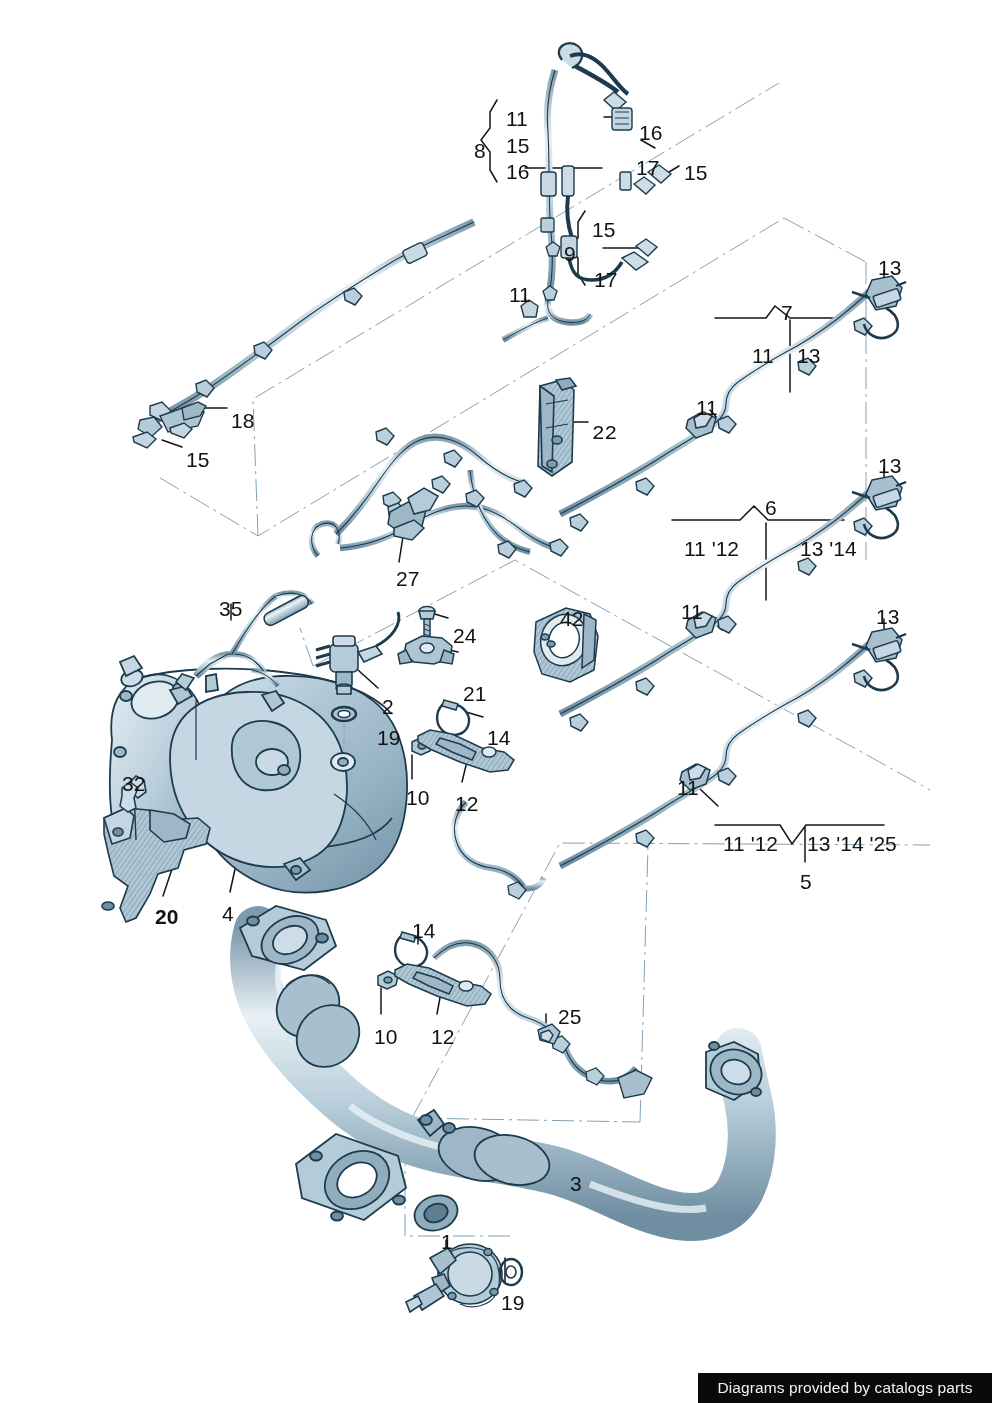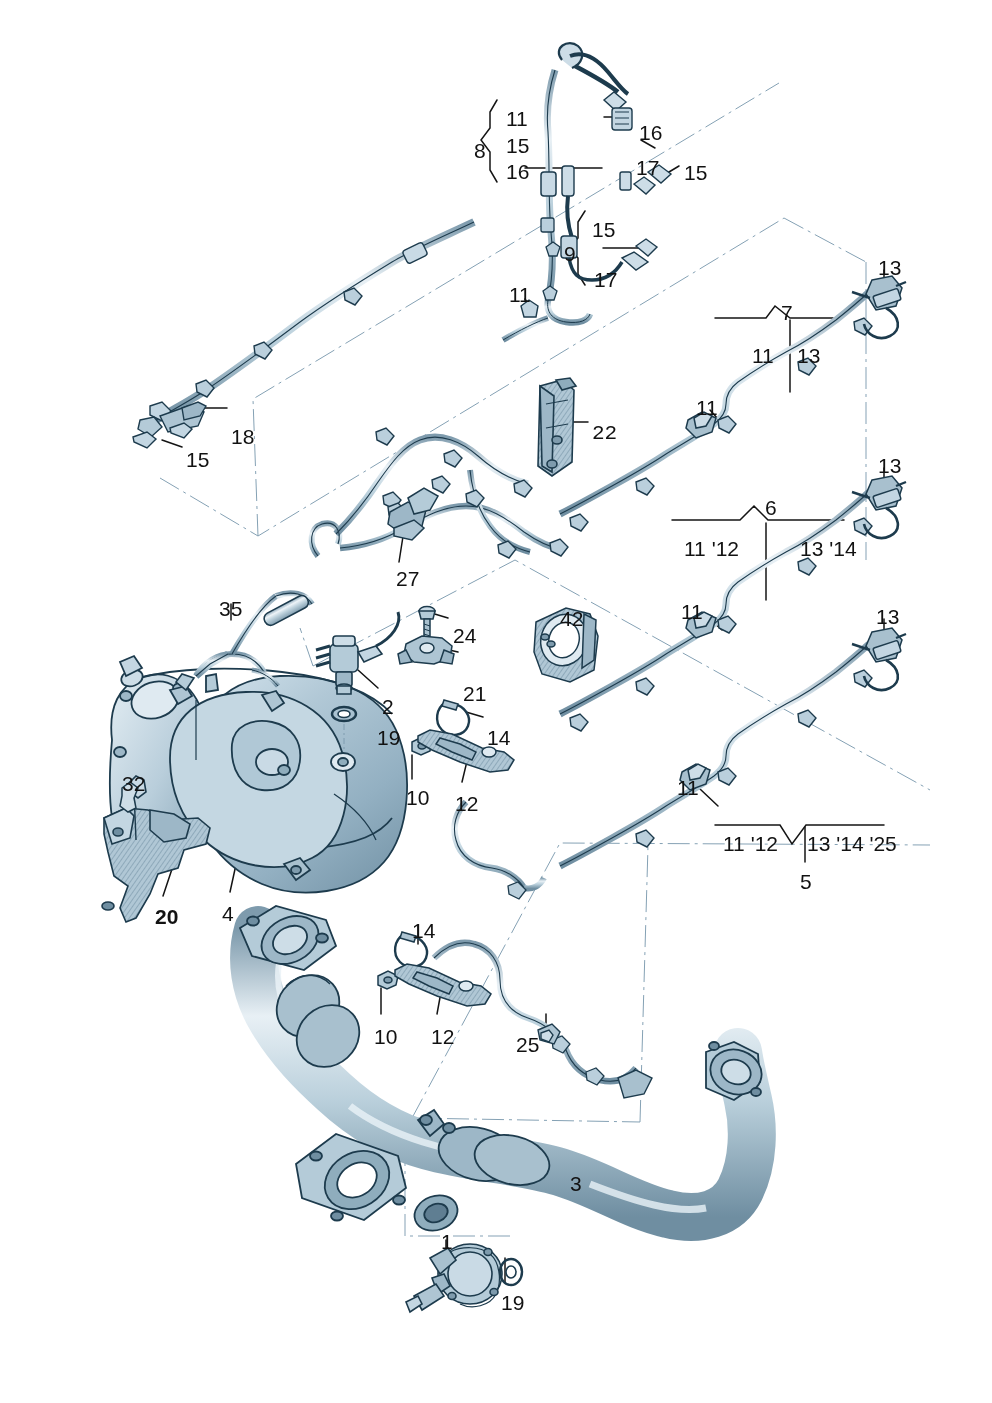--- a/index.html
+++ b/index.html
@@ -511,21 +511,21 @@
 <div class="cal" style="left:506px;top:108px;">11</div>
 <div class="cal" style="left:506px;top:135px;">15</div>
 <div class="cal" style="left:506px;top:161px;">16</div>
 <div class="cal" style="left:639px;top:122px;">16</div>
 <div class="cal" style="left:636px;top:157px;">17</div>
 <div class="cal" style="left:684px;top:162px;">15</div>
 <div class="cal" style="left:564px;top:243px;">9</div>
 <div class="cal" style="left:592px;top:219px;">15</div>
 <div class="cal" style="left:594px;top:269px;">17</div>
 <div class="cal" style="left:509px;top:284px;">11</div>
-<div class="cal" style="left:231px;top:426px;">18</div>
+<div class="cal" style="left:231px;top:410px;">18</div>
 <div class="cal" style="left:186px;top:449px;">15</div>
 <div class="cal" style="left:592px;top:423px;font-family:Liberation Mono, monospace;">22</div>
 <div class="cal" style="left:396px;top:568px;">27</div>
 <div class="cal" style="left:878px;top:257px;">13</div>
 <div class="cal" style="left:781px;top:302px;">7</div>
 <div class="cal" style="left:752px;top:345px;">11</div>
 <div class="cal" style="left:797px;top:345px;">13</div>
 <div class="cal" style="left:696px;top:397px;">11</div>
 <div class="cal" style="left:878px;top:455px;">13</div>
 <div class="cal" style="left:765px;top:497px;">6</div>
@@ -545,19 +545,20 @@
 <div class="cal" style="left:560px;top:608px;">42</div>
 <div class="cal" style="left:487px;top:727px;">14</div>
 <div class="cal" style="left:406px;top:787px;">10</div>
 <div class="cal" style="left:455px;top:793px;">12</div>
 <div class="cal" style="left:122px;top:773px;">32</div>
 <div class="cal" style="left:155px;top:906px;font-weight:bold;">20</div>
 <div class="cal" style="left:222px;top:903px;">4</div>
 <div class="cal" style="left:412px;top:920px;">14</div>
 <div class="cal" style="left:374px;top:1026px;">10</div>
 <div class="cal" style="left:431px;top:1026px;">12</div>
-<div class="cal" style="left:516px;top:1006px;margin-top:28px;">25</div>
+<div class="cal" style="left:558px;top:1006px;">25</div>
 <div class="cal" style="left:570px;top:1173px;">3</div>
 <div class="cal" style="left:441px;top:1231px;">1</div>
 <div class="cal" style="left:501px;top:1292px;">19</div>
 
+<div id="watermark">Diagrams provided by catalogs parts</div>
 
 </div>
 
 </body></html>

